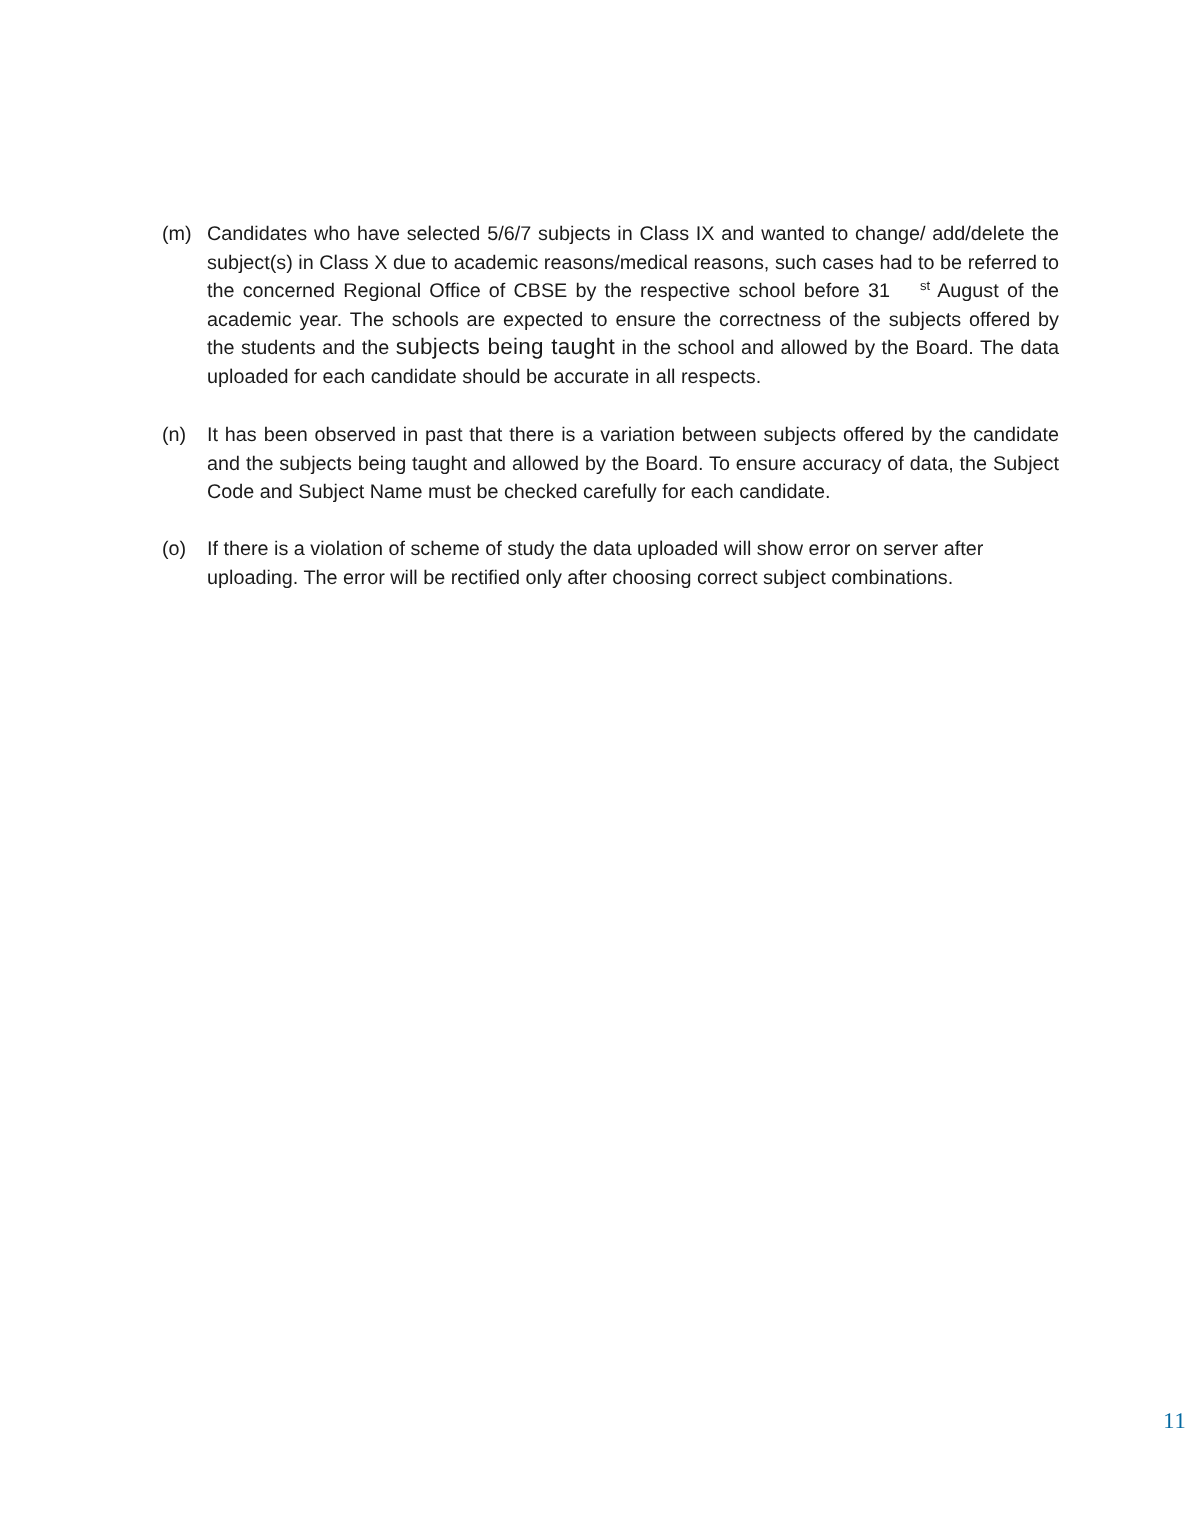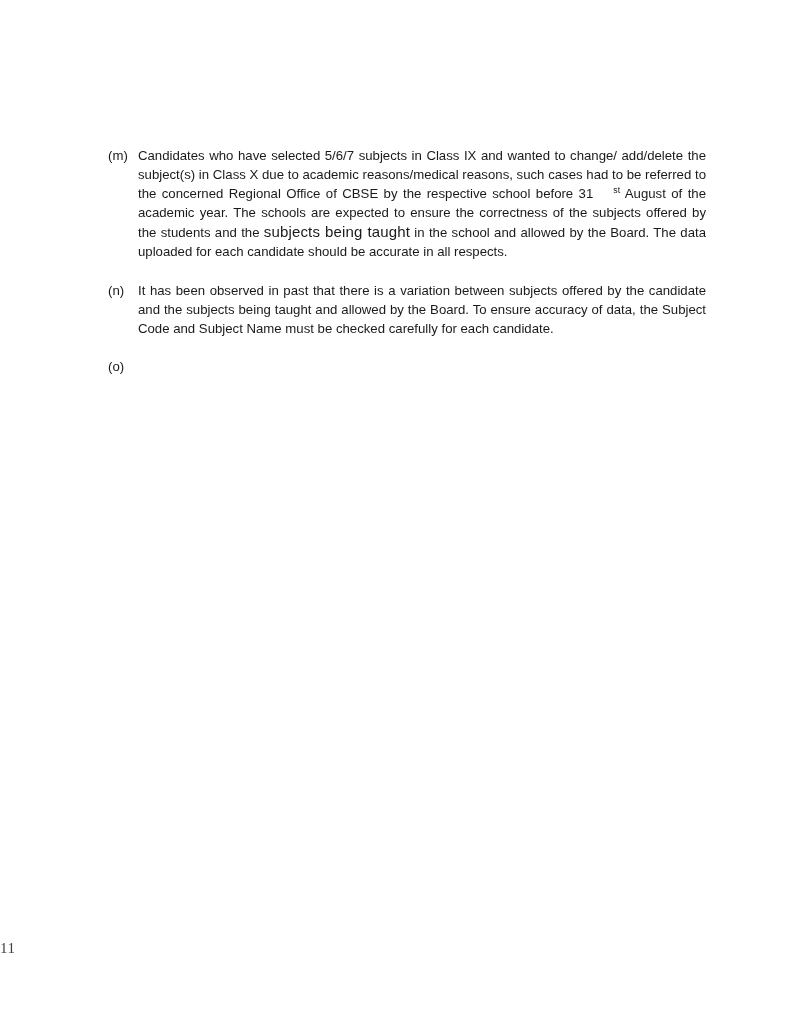--- a/index.html
+++ b/index.html
@@ -69,43 +69,43 @@
     vertical-align: super;
     line-height: 0;
     padding-left: 20px;
   }
 
   .page-number {
     position: absolute;
     left: 0;
     right: 0;
     top: 940px;
-    text-align: left;
+    text-align: right;
     font-family: "Liberation Serif", serif;
     font-size: 15px;
-    color: #404040;
+    color: #0369a1;
     letter-spacing: 0.5px;
   }
 </style>
 </head>
 <body>
 
 <div class="page">
 
   <div class="content">
 
     <p class="clause">
       <span class="clause-marker">(m)</span><span>Candidates who have selected 5/6/7 subjects in Class IX and wanted to change/ add/delete the subject(s) in Class X due to academic reasons/medical reasons, such cases had to be referred to the concerned Regional Office of CBSE by the respective school before 31</span><sup>st</sup><span> August of the academic year. The schools are expected to ensure the correctness of the subjects offered by the students and the </span><span class="scan-variant">subjects being taught</span><span> in the school and allowed by the Board. The data uploaded for each candidate should be accurate in all respects.</span>
     </p>
 
     <p class="clause">
       <span class="clause-marker">(n)</span><span>It has been observed in past that there is a variation between subjects offered by the candidate and the subjects being taught and allowed by the Board. To ensure accuracy of data, the Subject Code and Subject Name must be checked carefully for each candidate.</span>
     </p>
 
     <p class="clause align-left">
-      <span class="clause-marker">(o)</span>
+      <span class="clause-marker">(o)</span><span>If there is a violation of scheme of study the data uploaded will show error on server after uploading. The error will be rectified only after choosing correct subject combinations.</span>
     </p>
 
   </div>
 
   <div class="page-number">11</div>
 
 </div>
 
 </body></html>

